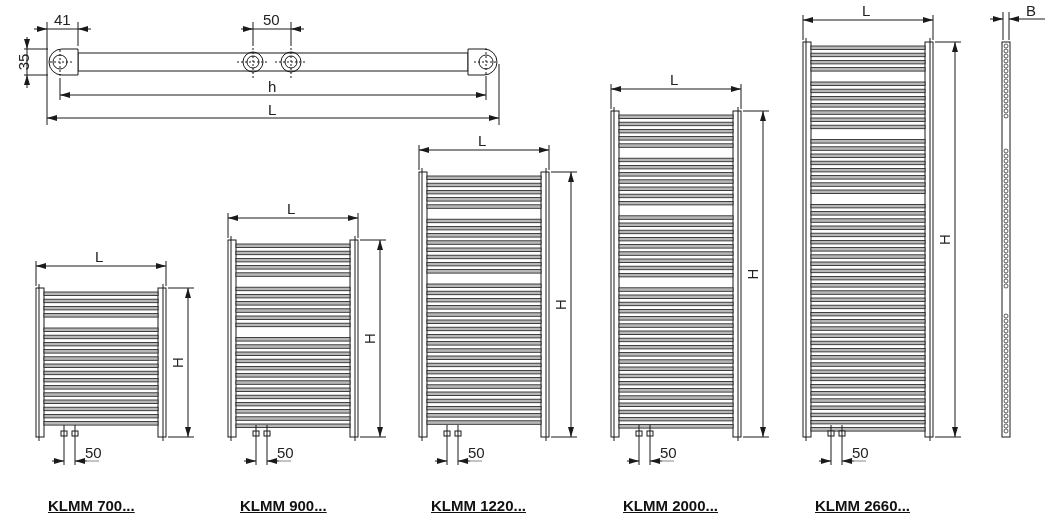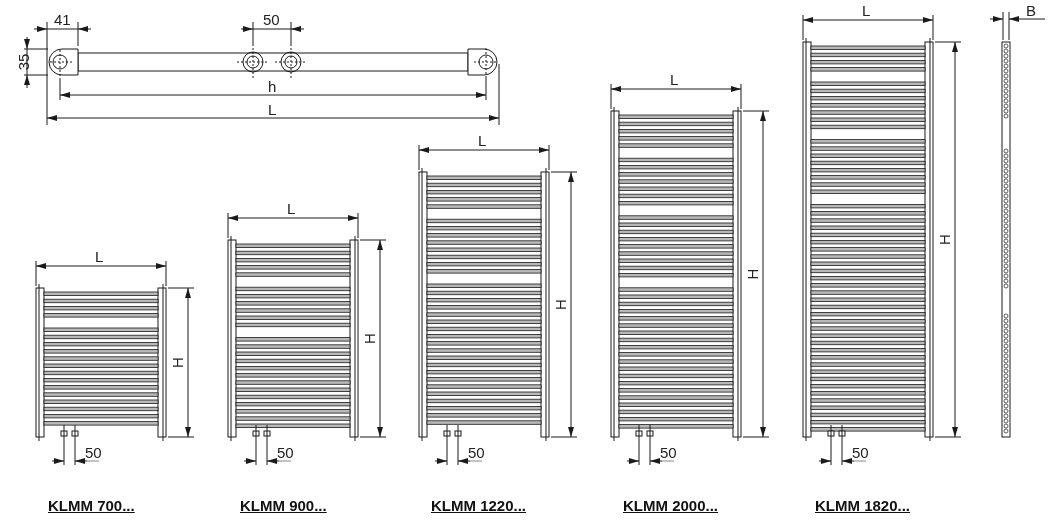--- a/index.html
+++ b/index.html
@@ -430,14 +430,14 @@
       </g>
   </g>
   <text class="dim-text" x="1026" y="16">B</text>
 </svg>
 
 <div id="labels">
     <div class="model-label" style="left: 48px;">KLMM 700...</div>
     <div class="model-label" style="left: 240px;">KLMM 900...</div>
     <div class="model-label" style="left: 431px;">KLMM 1220...</div>
     <div class="model-label" style="left: 623px;">KLMM 2000...</div>
-    <div class="model-label" style="left: 815px;">KLMM 1820...</div>
+    <div class="model-label" style="left: 815px;">KLMM 2660...</div>
   </div>
 
 </body></html>

